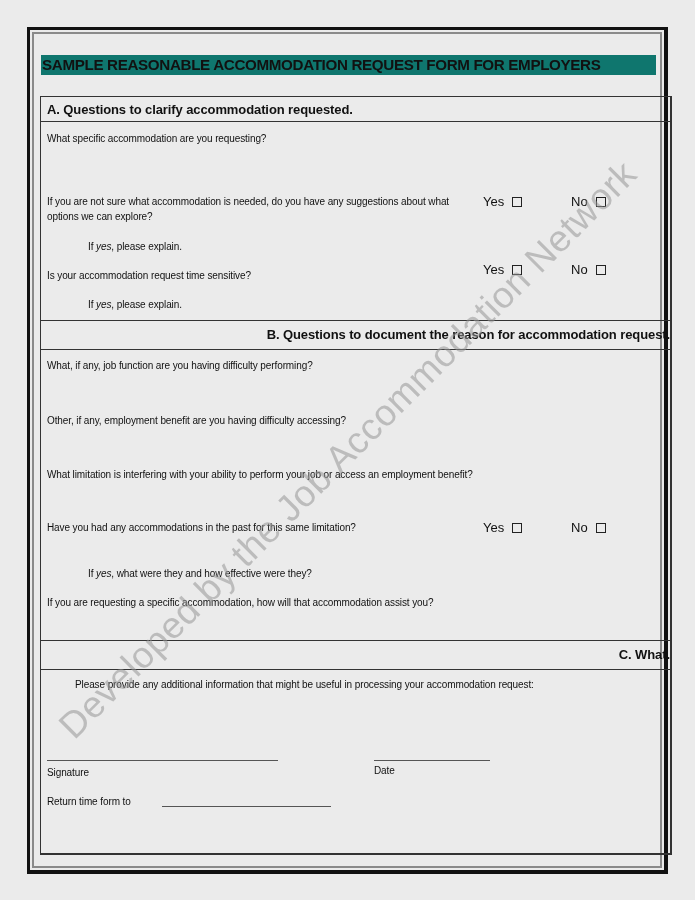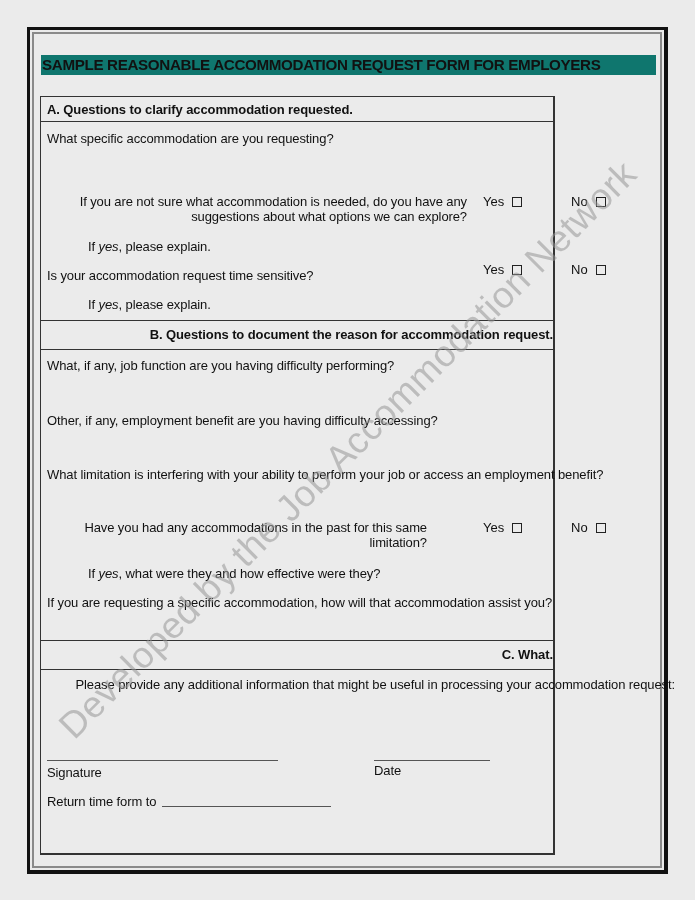--- a/index.html
+++ b/index.html
@@ -48,21 +48,21 @@
       font-size: 15.2px;
       letter-spacing: -0.35px;
       line-height: 20px;
       white-space: nowrap;
       padding-left: 1px;
     }
     .table {
       position: absolute;
       left: 40px;
       top: 96px;
-      width: 515px;
+      width: 632px;
       height: 759px;
       box-sizing: border-box;
       border: 1px solid #333;
       border-right-width: 2px;
       border-bottom-width: 2px;
     }
     .sec-head {
       position: absolute;
       left: 0;
       right: 0;
@@ -71,25 +71,24 @@
       border-bottom: 1.5px solid #333;
       font-weight: bold;
       font-size: 13px;
       line-height: 25px;
       padding-left: 6px;
       letter-spacing: -0.1px;
     }
     .sec-head.top-border { border-top: 1.5px solid #333; text-align: right; }
     .text {
       position: absolute;
-      font-size: 13px;
+      font-size: 10px;
       line-height: 15px;
       white-space: nowrap;
       letter-spacing: -0.1px;
-      text-align: right;
     }
     .text.wrap { white-space: normal; }
     .text em { font-style: italic; }
     .yn {
       position: absolute;
       font-size: 13px;
       line-height: 15px;
       white-space: nowrap;
       display: flex;
       align-items: center;

